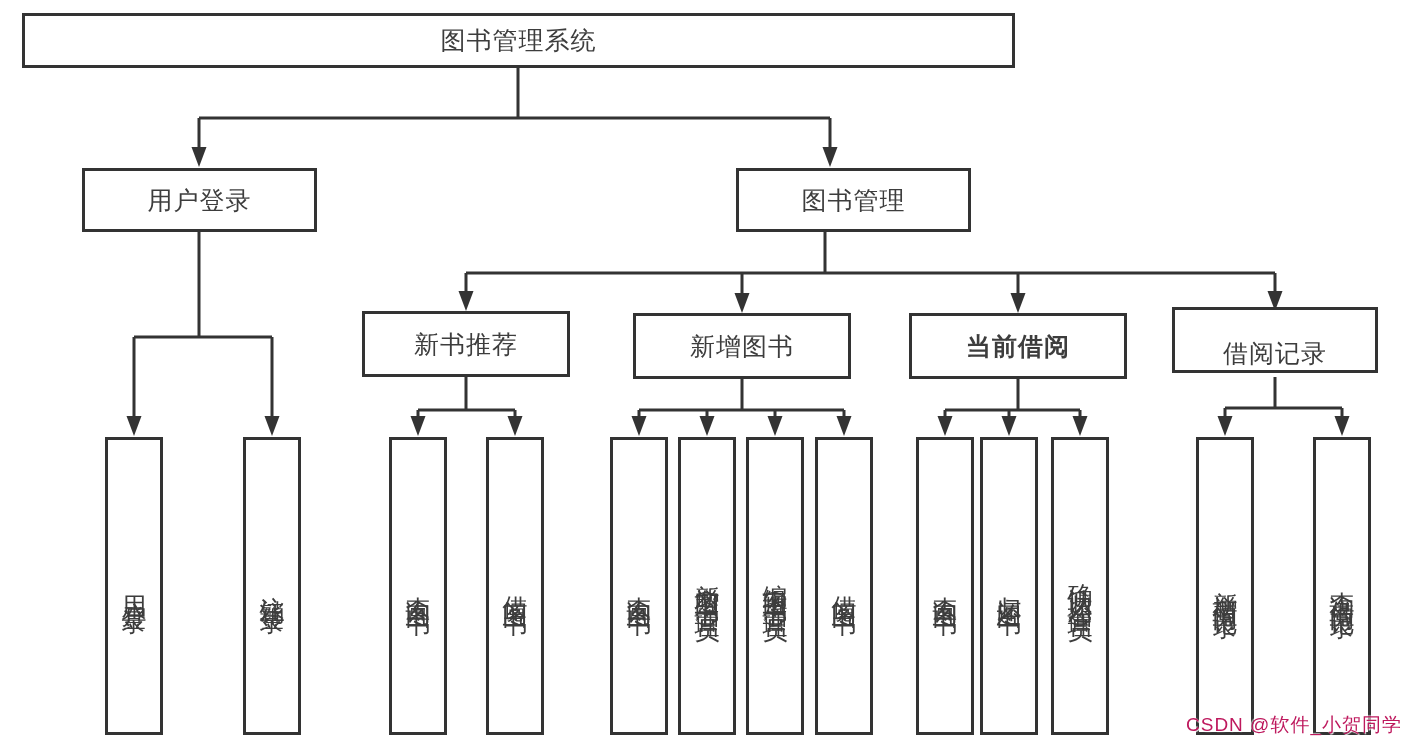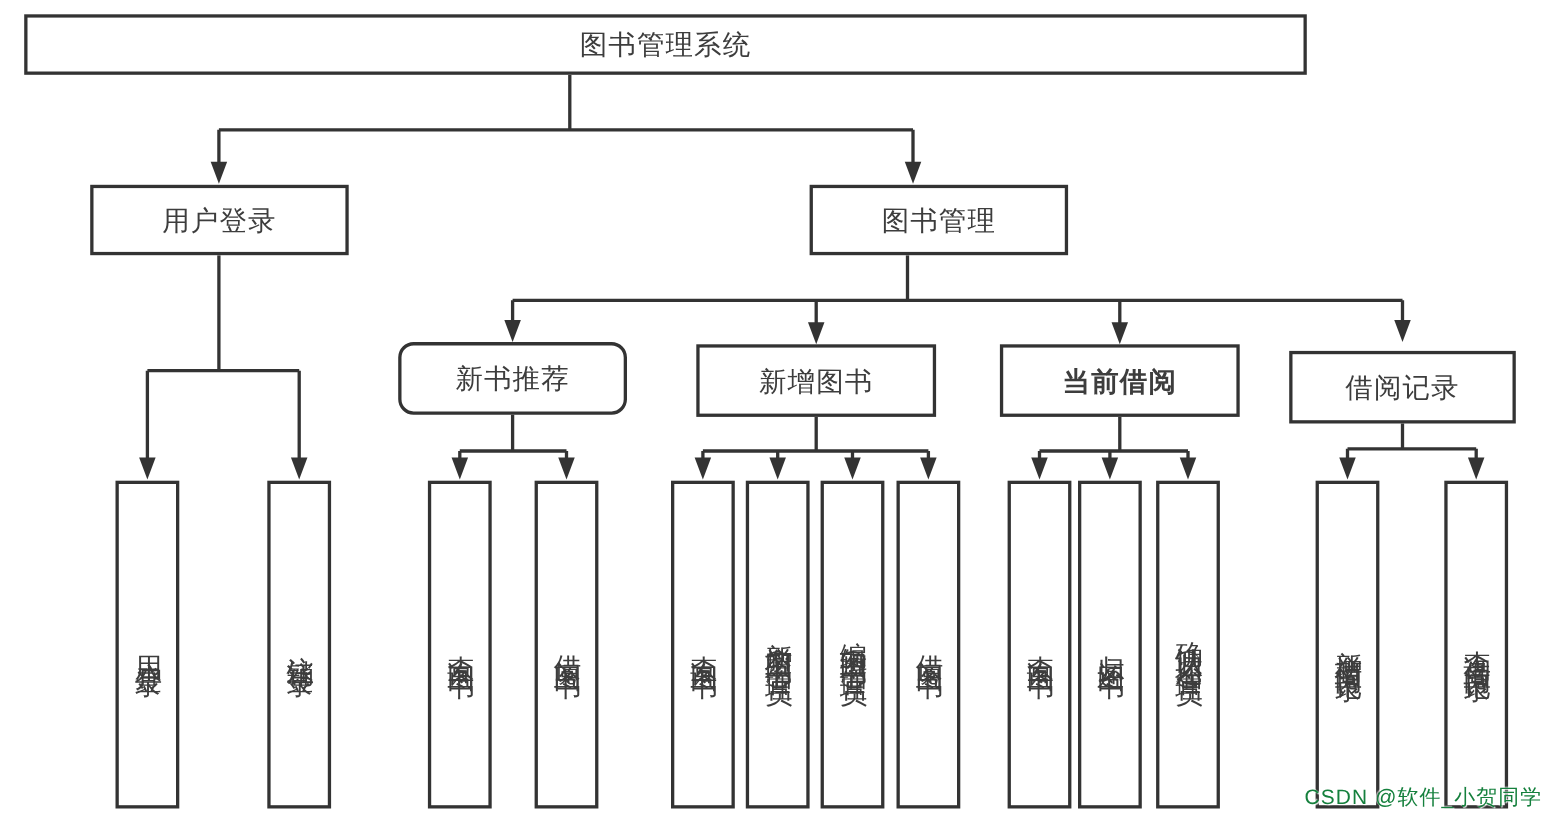--- a/index.html
+++ b/index.html
@@ -54,21 +54,21 @@
     line-height: 1;
     white-space: nowrap;
   }
   .watermark {
     position: absolute;
     left: 1186px;
     top: 712px;
     z-index: 3;
     font-size: 19px;
     letter-spacing: 1px;
-    color: #15803d;
+    color: #be185d;
     text-shadow: 1px 1px 1px rgba(255,255,255,0.95), -1px -1px 1px rgba(255,255,255,0.7);
     white-space: nowrap;
   }
 </style>
 </head>
 <body>
 
 <div class="canvas">
 
   <svg class="wires" viewBox="0 0 1405 747" xmlns="http://www.w3.org/2000/svg">
@@ -95,41 +95,41 @@
       <polygon points="767.5,416 782.5,416 775,436"></polygon>
       <polygon points="836.5,416 851.5,416 844,436"></polygon>
       <polygon points="937.5,416 952.5,416 945,436"></polygon>
       <polygon points="1001.5,416 1016.5,416 1009,436"></polygon>
       <polygon points="1072.5,416 1087.5,416 1080,436"></polygon>
       <polygon points="1217.5,416 1232.5,416 1225,436"></polygon>
       <polygon points="1334.5,416 1349.5,416 1342,436"></polygon>
     </g>
   </svg>
 
-  <div class="hbox" style="left:22px; top:13px; width:1166px; height:55px;">
+  <div class="hbox" style="left:22px; top:13px; width:993px; height:55px;">
     <span class="hlabel">图书管理系统</span>
   </div>
 
   <div class="hbox" style="left:82px; top:168px; width:235px; height:64px;">
     <span class="hlabel">用户登录</span>
   </div>
   <div class="hbox" style="left:707px; top:168px; width:235px; height:64px;margin-left:29px;">
     <span class="hlabel">图书管理</span>
   </div>
 
-  <div class="hbox" style="left:362px; top:311px; width:208px; height:66px;border-radius:14px;">
+  <div class="hbox" style="left:362px; top:311px; width:208px; height:66px;">
     <span class="hlabel">新书推荐</span>
   </div>
   <div class="hbox" style="left:633px; top:313px; width:218px; height:66px;">
     <span class="hlabel">新增图书</span>
   </div>
   <div class="hbox" style="left:909px; top:313px; width:218px; height:66px;font-weight:bold;">
     <span class="hlabel">当前借阅</span>
   </div>
-  <div class="hbox" style="left:1172px; top:319px; width:206px; height:66px;">
+  <div class="hbox" style="left:1172px; top:307px; width:206px; height:66px;align-items:flex-end;">
     <span class="hlabel">借阅记录</span>
   </div>
 
   <div class="vbox" style="left:105px;">
     <span class="vlabel">用户登录</span>
   </div>
   <div class="vbox" style="left:243px;">
     <span class="vlabel">注销登录</span>
   </div>
 

